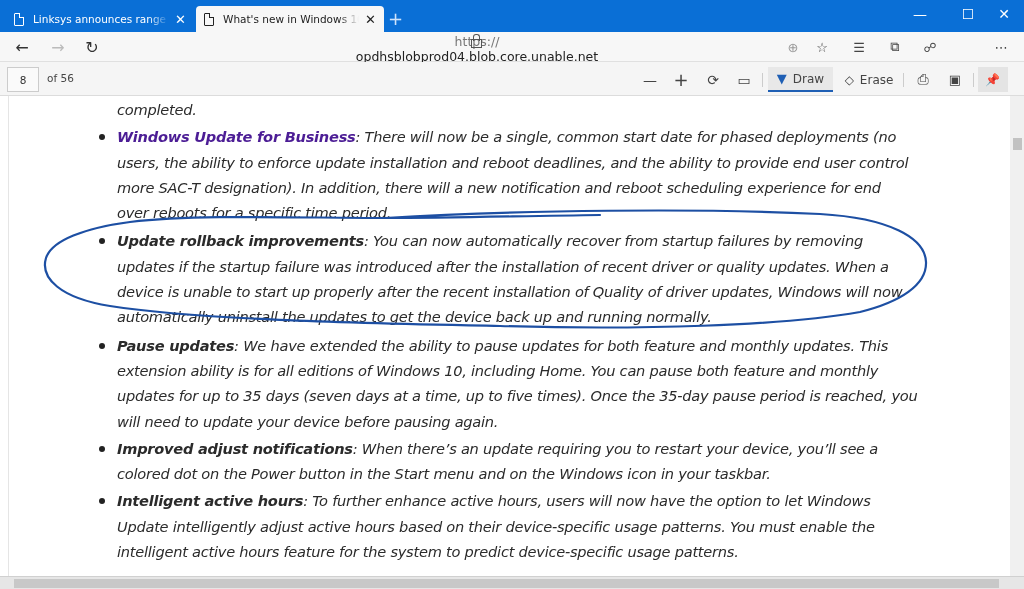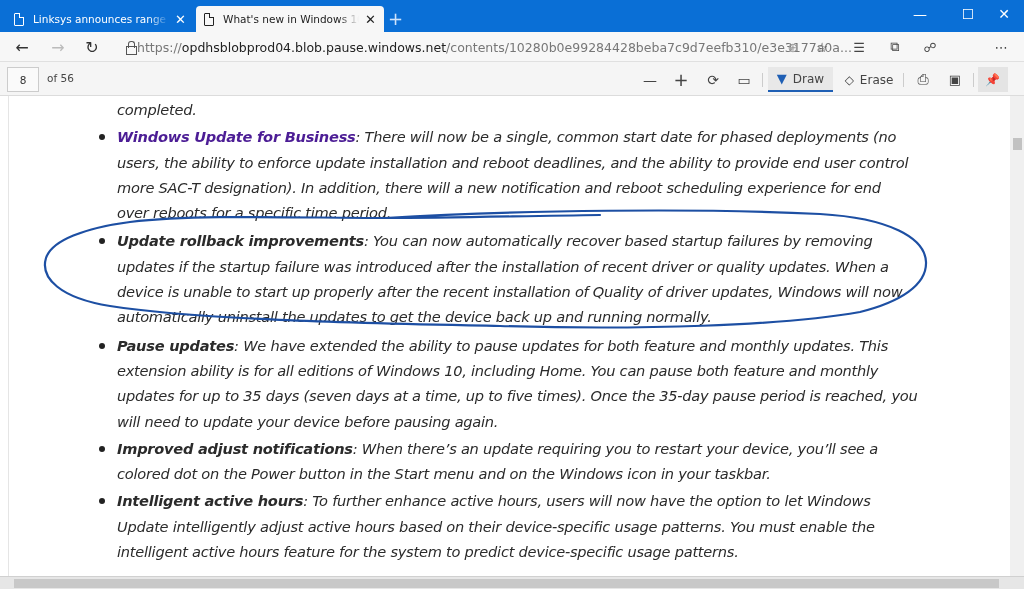--- a/index.html
+++ b/index.html
@@ -11,21 +11,21 @@
   .tab .ticon { width: 10px; height: 13px; border: 1.3px solid currentColor; border-radius: 1px; margin-right: 9px; position: relative; flex: none; }
   .tab .ticon:after { content: ""; position: absolute; right: -1px; top: -1px; width: 4px; height: 4px; background: inherit; border-left: 1.3px solid currentColor; border-bottom: 1.3px solid currentColor; }
   .tab.inactive .ticon:after { background: #0a6fd6; }
   .tab.active .ticon:after { background: #f7f7f7; }
   .tab .ttitle { flex: 1; white-space: nowrap; overflow: hidden; -webkit-mask-image: linear-gradient(to right, #000 85%, transparent); mask-image: linear-gradient(to right, #000 85%, transparent); }
   .tab .tclose { font-size: 13px; margin-left: 6px; }
   .newtab { position: absolute; left: 388px; top: 6px; color: #cfe3fb; font-size: 18px; line-height: 26px; }
   .winctl { position: absolute; top: 0; height: 28px; width: 40px; color: #fff; display: flex; align-items: center; justify-content: center; font-size: 14px; }
   .addrbar { position: absolute; left: 0; top: 32px; width: 1024px; height: 30px; background: #f7f7f7; border-bottom: 1px solid #e0e0e0; }
   .navbtn { position: absolute; top: 3px; width: 28px; height: 24px; display: flex; align-items: center; justify-content: center; font-size: 16px; color: #333; }
-  .url { position: absolute; left: 117px; top: 2px; width: 720px; height: 26px; display: flex; align-items: center; font-size: 12.5px; color: #777; white-space: nowrap; }
+  .url { position: absolute; left: 117px; top: 2px; width: 720px; height: 26px; display: flex; align-items: center; font-size: 12.5px; color: #777; white-space: nowrap; flex-direction: column; }
   .url .lock { width: 11px; height: 12px; margin: 0 12px 0 8px; position: relative; }
   .url .lock:before { content: ""; position: absolute; left: 1px; top: 5px; width: 9px; height: 7px; border: 1.2px solid #555; }
   .url .lock:after { content: ""; position: absolute; left: 3px; top: 0; width: 5px; height: 6px; border: 1.2px solid #555; border-bottom: none; border-radius: 3px 3px 0 0; }
   .url .host { color: #222; }
   .abicon { position: absolute; top: 5px; width: 22px; height: 20px; display: flex; align-items: center; justify-content: center; font-size: 13px; color: #444; }
   .avatar { position: absolute; left: 955px; top: 37px; width: 20px; height: 20px; border-radius: 50%; background: #6a6a6a; border: 1px solid #555; }
   .pdfbar { position: absolute; left: 0; top: 62px; width: 1024px; height: 34px; background: #f5f5f5; border-bottom: 1px solid #dcdcdc; }
   .pagebox { position: absolute; left: 7px; top: 5px; width: 32px; height: 25px; border: 1px solid #ccc; background: #fafafa; font-size: 10.5px; display: flex; align-items: center; justify-content: center; color: #333; }
   .pageof { position: absolute; left: 47px; top: 10px; font-size: 10.5px; color: #444; }
   .pbtn { position: absolute; top: 5px; height: 25px; display: flex; align-items: center; justify-content: center; font-size: 12px; color: #444; }
@@ -65,21 +65,21 @@
   <div class="winctl" style="left:984px">✕</div>
 </div>
 
 <div class="addrbar">
   <div class="navbtn" style="left:8px">←</div>
   <div class="navbtn" style="left:44px;color:#bbb">→</div>
   <div class="navbtn" style="left:78px">↻</div>
   <div class="url">
     <span class="lock"></span>
     <span>https://</span>
-      <span class="host">opdhsblobprod04.blob.pause.windows.net</span>
+      <span class="host">opdhsblobprod04.blob.core.unable.net</span>
       <span>/contents/10280b0e99284428beba7c9d7eefb310/e3e3177a0a...</span>
   </div>
   <div class="abicon" style="left:782px;color:#999">⊕</div>
   <div class="abicon" style="left:811px">☆</div>
   <div class="abicon" style="left:848px">☰</div>
   <div class="abicon" style="left:884px">⧉</div>
   <div class="abicon" style="left:919px">☍</div>
   <div class="avatar"></div>
   <div class="abicon" style="left:990px">⋯</div>
 </div>
@@ -112,21 +112,21 @@
     <p style="margin-top:1px">completed.</p>
 
     <div class="bul" style="margin-top:2px">
       <p><b class="link">Windows Update for Business</b><span>: There will now be a single, common start date for phased deployments (no</span></p>
       <p>users, the ability to enforce update installation and reboot deadlines, and the ability to provide end user control</p>
       <p>more SAC-T designation). In addition, there will a new notification and reboot scheduling experience for end</p>
       <p>over reboots for a specific time period.</p>
     </div>
 
     <div class="bul" style="margin-top:3px">
-      <p><b>Update rollback improvements</b><span>: You can now automatically recover based startup failures by removing</span></p>
+      <p><b>Update rollback improvements</b><span>: You can now automatically recover from startup failures by removing</span></p>
       <p>updates if the startup failure was introduced after the installation of recent driver or quality updates. When a</p>
       <p>device is unable to start up properly after the recent installation of Quality of driver updates, Windows will now</p>
       <p>automatically uninstall the updates to get the device back up and running normally.</p>
     </div>
 
     <div class="bul" style="margin-top:3px">
       <p><b>Pause updates</b><span>: We have extended the ability to pause updates for both feature and monthly updates. This</span></p>
       <p>extension ability is for all editions of Windows 10, including Home. You can pause both feature and monthly</p>
       <p>updates for up to 35 days (seven days at a time, up to five times). Once the 35-day pause period is reached, you</p>
       <p>will need to update your device before pausing again.</p>

